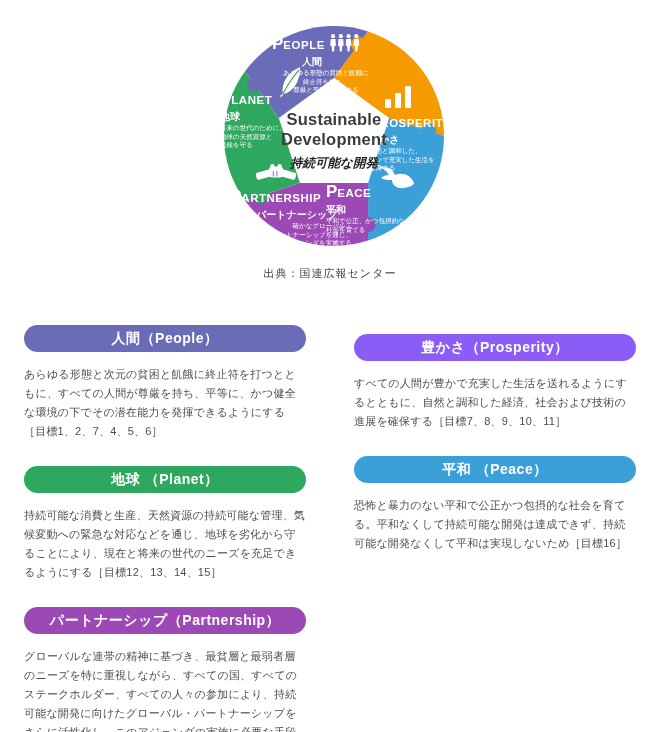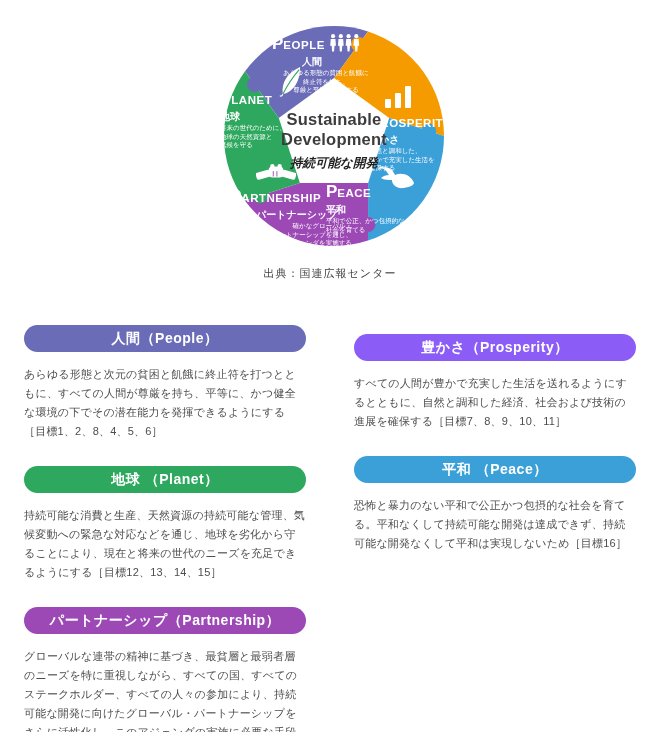--- a/index.html
+++ b/index.html
@@ -189,21 +189,21 @@
 
   <div class="caption">出典：国連広報センター</div>
 
   <div class="content">
     <div class="col">
 
       <section class="sec">
         <div class="pill c-people">
           <span>人間（People）</span>
         </div>
-        <p class="body-text">あらゆる形態と次元の貧困と飢餓に終止符を打つとともに、すべての人間が尊厳を持ち、平等に、かつ健全な環境の下でその潜在能力を発揮できるようにする［目標1、2、8、4、5、6］</p>
+        <p class="body-text">あらゆる形態と次元の貧困と飢餓に終止符を打つとともに、すべての人間が尊厳を持ち、平等に、かつ健全な環境の下でその潜在能力を発揮できるようにする［目標1、2、7、4、5、6］</p>
       </section>
 
       <section class="sec">
         <div class="pill c-planet">
           <span>地球 （Planet）</span>
         </div>
         <p class="body-text">持続可能な消費と生産、天然資源の持続可能な管理、気候変動への緊急な対応などを通じ、地球を劣化から守ることにより、現在と将来の世代のニーズを充足できるようにする［目標12、13、14、15］</p>
       </section>
 
       <section class="sec">

